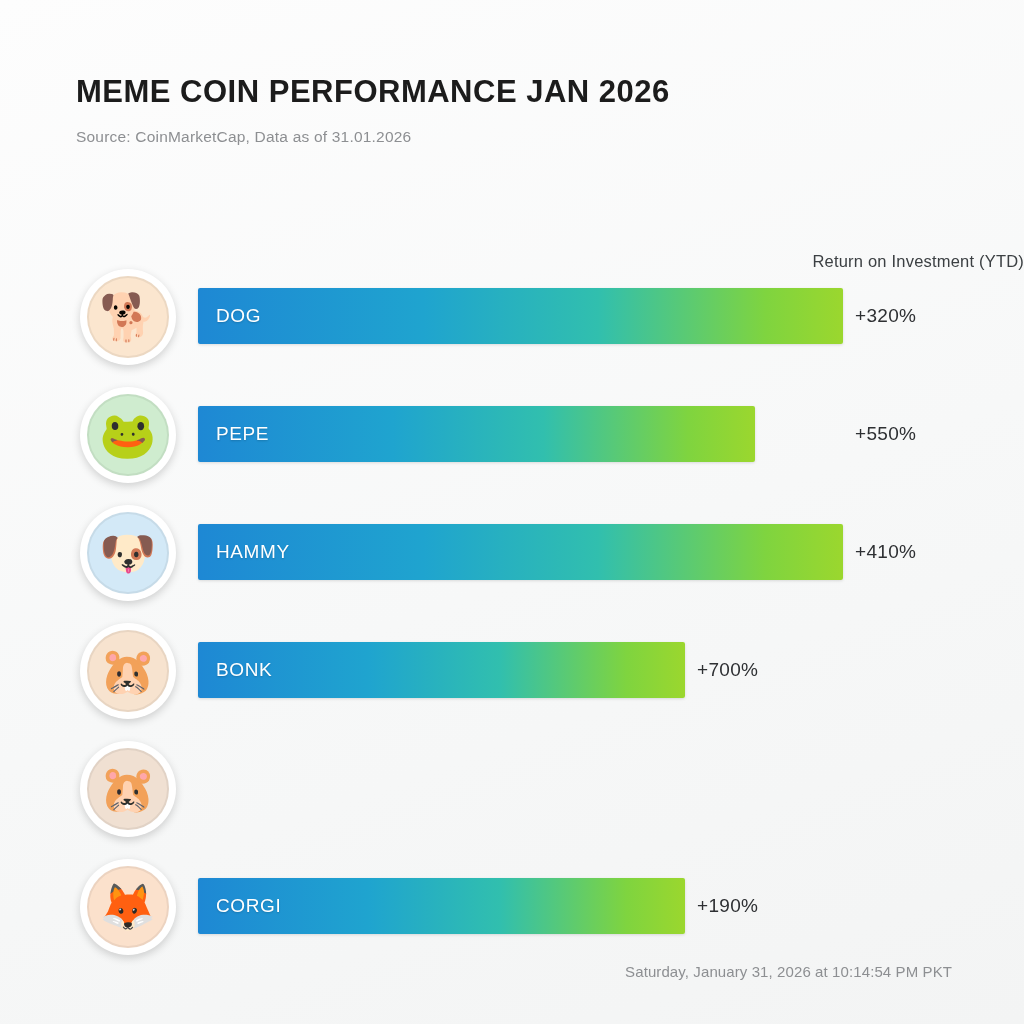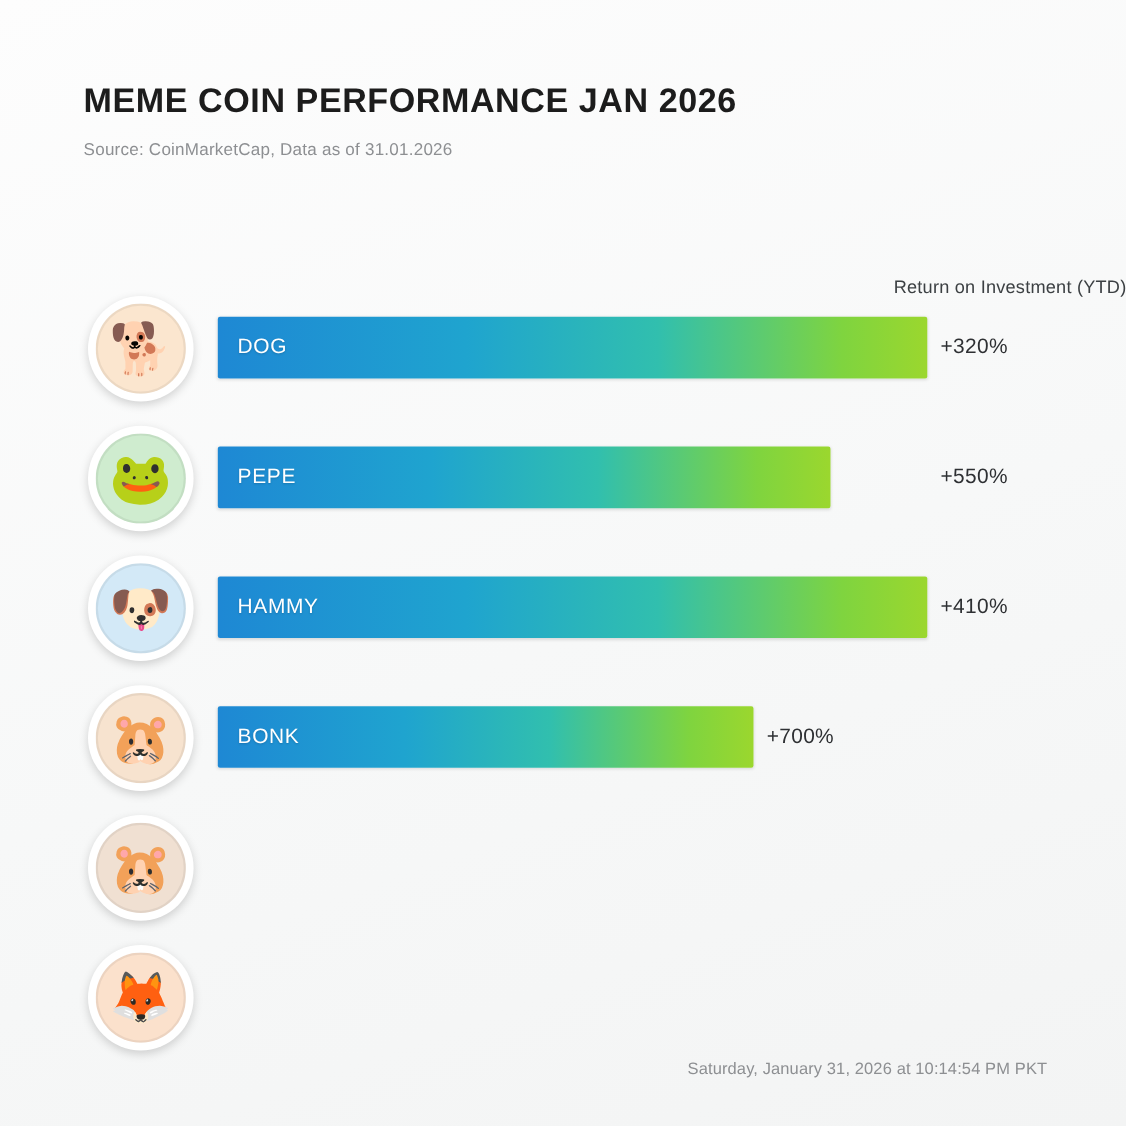--- a/index.html
+++ b/index.html
@@ -203,19 +203,25 @@
     <div class="row">
       <div class="icon-wrap">
         <div class="icon-inner" style="background:#f0e0d2">🐹</div>
       </div>
     </div>
 
     <div class="row">
       <div class="icon-wrap">
         <div class="icon-inner" style="background:#fbe1cc">🦊</div>
       </div>
+      <div class="bar-track">
+        <div class="bar" style="width:487px">
+          <span class="bar-label">CORGI</span>
+        </div>
+        <span class="bar-value" style="left:499px">+190%</span>
+      </div>
     </div>
 
   </div>
 
   <div class="footer">Saturday, January 31, 2026 at 10:14:54 PM PKT</div>
 
 </div>
 
 </body></html>

